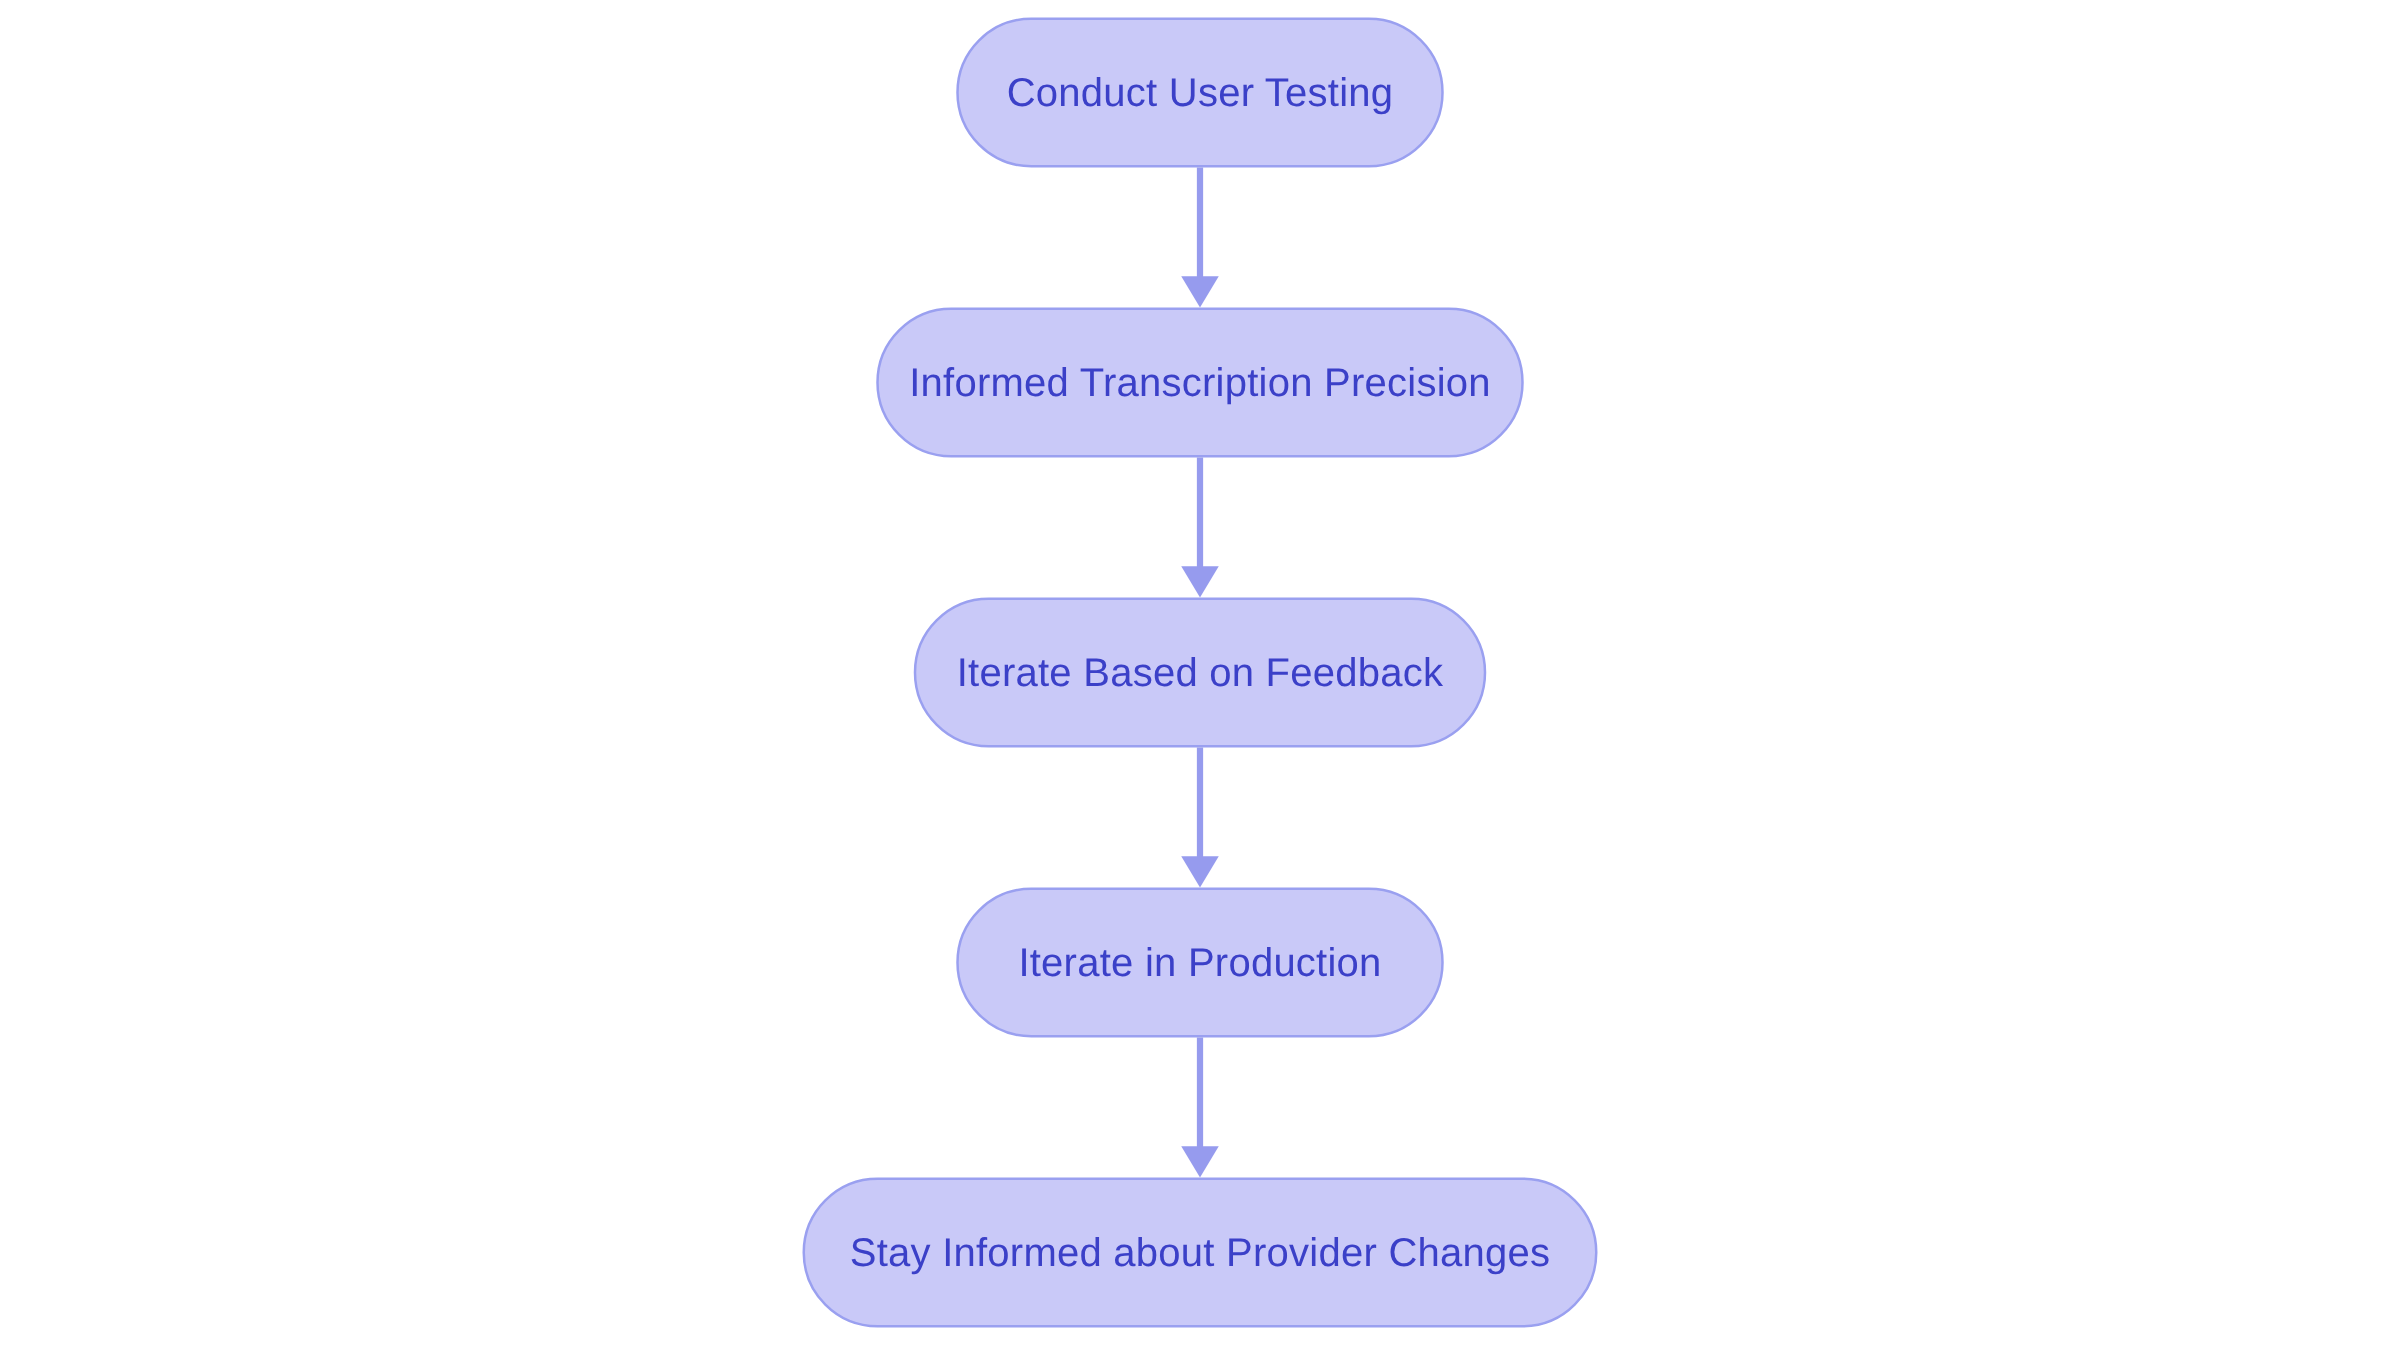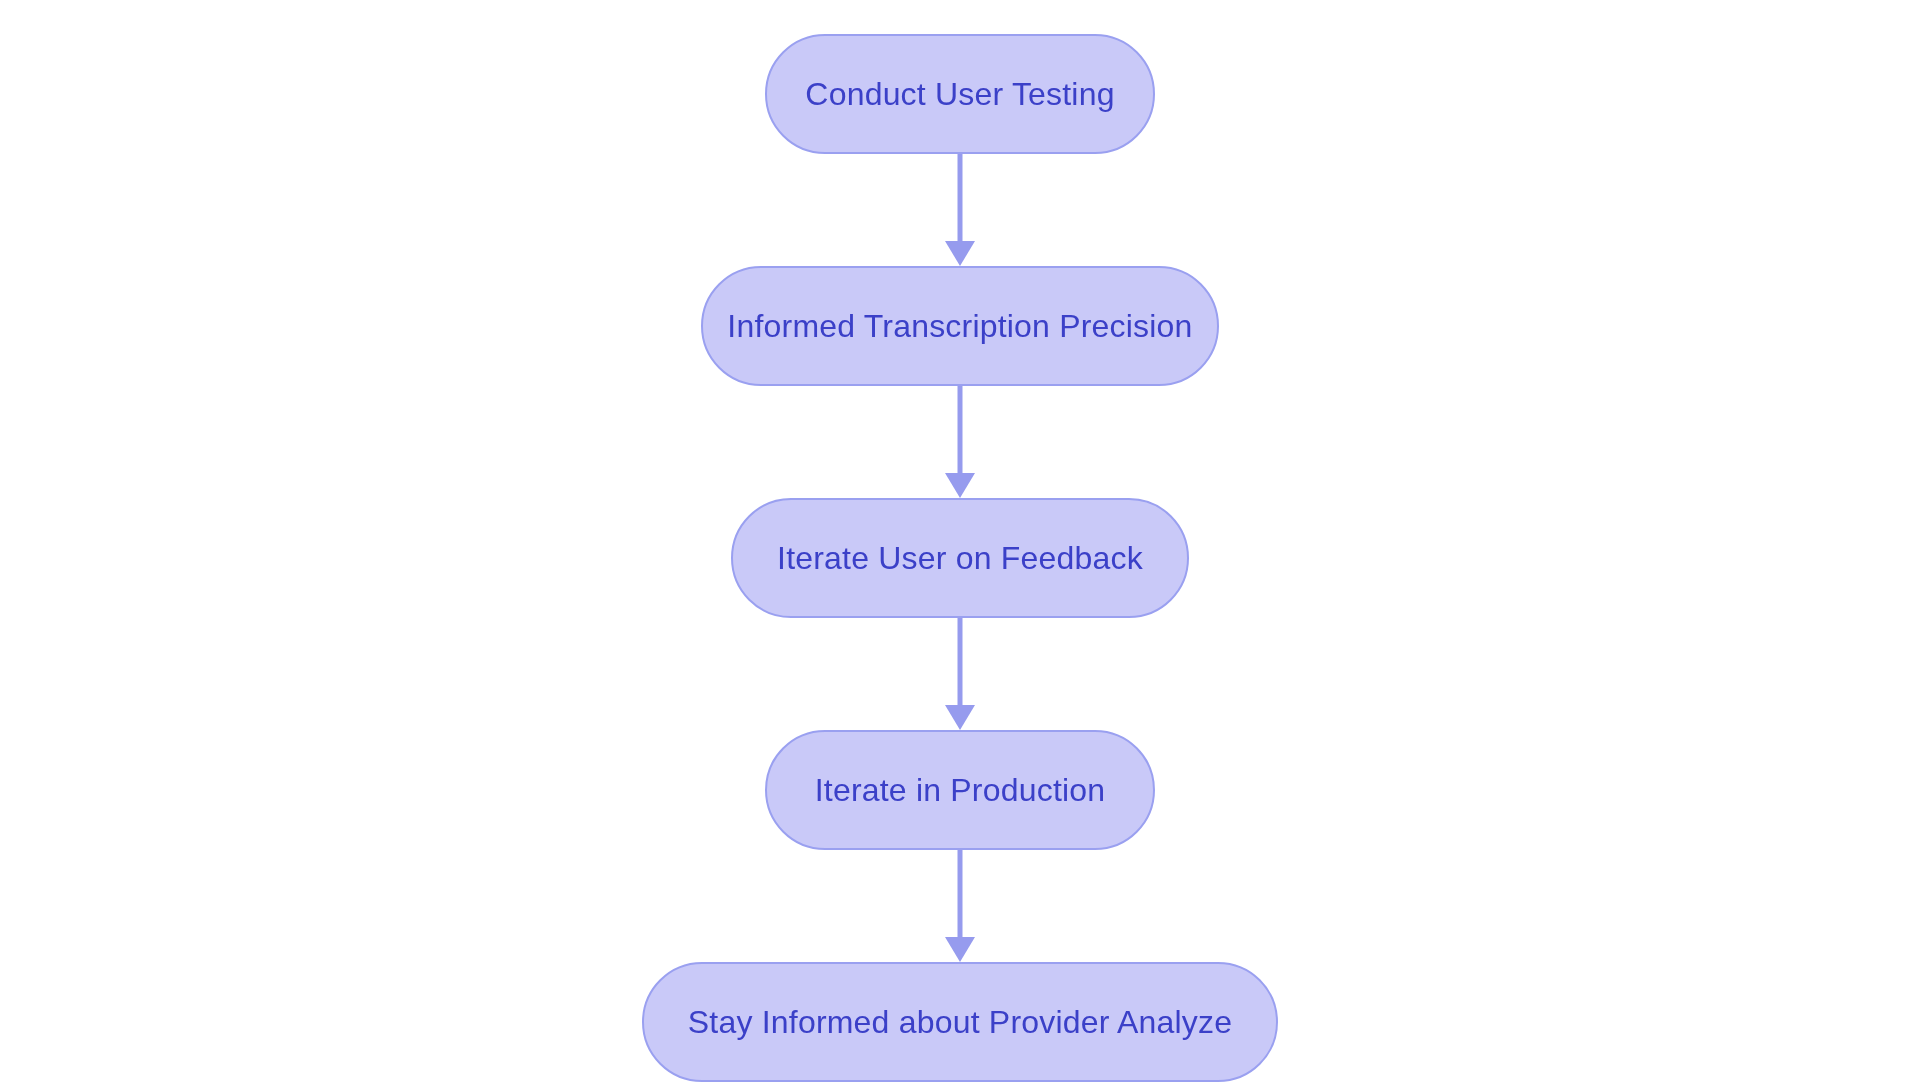--- a/index.html
+++ b/index.html
@@ -32,21 +32,21 @@
     border: 2px solid var(--node-border);
     display: flex;
     align-items: center;
     justify-content: center;
     color: var(--text);
     font-size: 32px;
     letter-spacing: 0.2px;
     flex: 0 0 auto;
     text-align: center;
   }
-  .node.w1 { width: 390px; margin-top: 20px; }
+  .node.w1 { width: 390px; }
   .node.w2 { width: 518px; }
   .node.w3 { width: 458px; }
   .node.w4 { width: 390px; }
   .node.w5 { width: 636px; }
   .arrow {
     position: relative;
     width: 32px;
     height: 112px;
     flex: 0 0 auto;
   }
@@ -88,34 +88,34 @@
   <div class="node w2">
     <span>Informed Transcription Precision</span>
   </div>
 
   <div class="arrow">
     <div class="arrow-line"></div>
     <div class="arrow-head"></div>
   </div>
 
   <div class="node w3">
-    <span>Iterate User on Feedback</span>
+    <span>Iterate Based on Feedback</span>
   </div>
 
   <div class="arrow">
     <div class="arrow-line"></div>
     <div class="arrow-head"></div>
   </div>
 
   <div class="node w4">
     <span>Iterate in Production</span>
   </div>
 
   <div class="arrow">
     <div class="arrow-line"></div>
     <div class="arrow-head"></div>
   </div>
 
   <div class="node w5">
-    <span>Stay Informed about Provider Analyze</span>
+    <span>Stay Informed about Provider Changes</span>
   </div>
 
 </div>
 
 </body></html>

